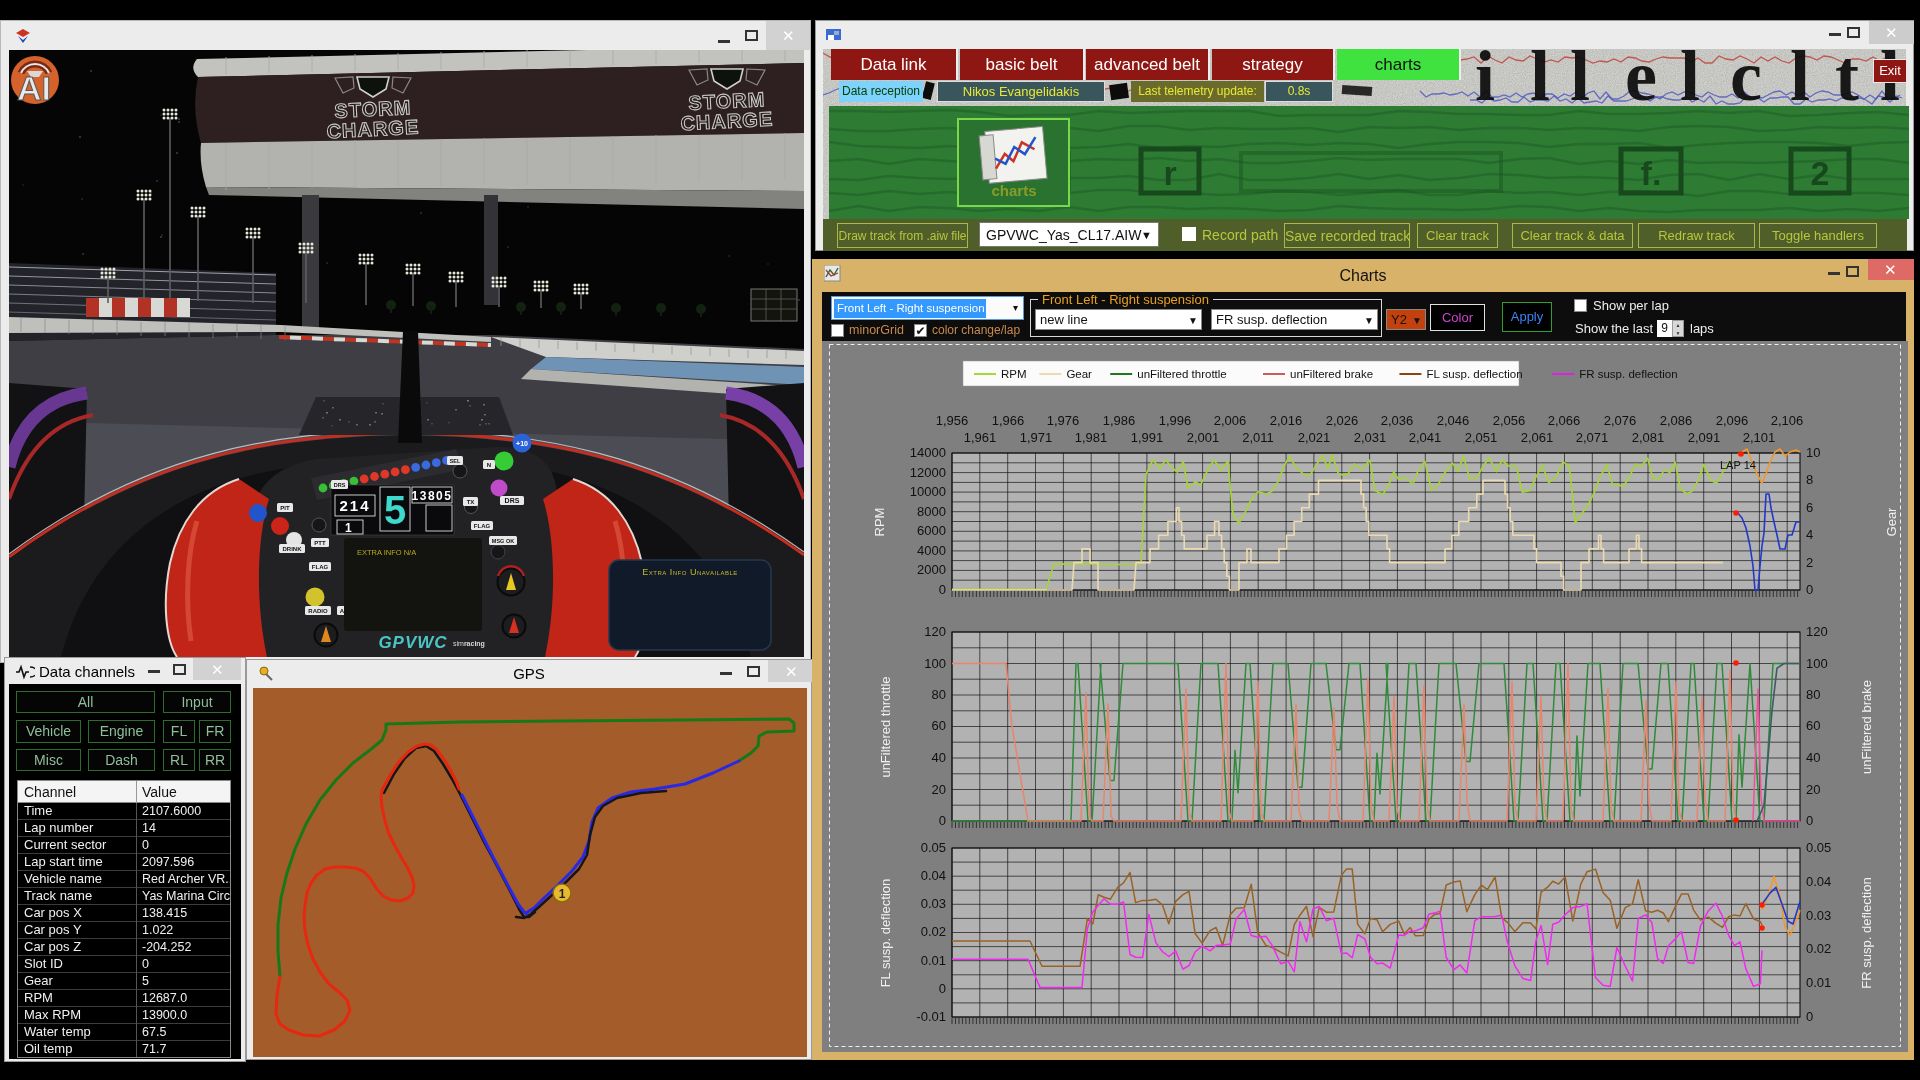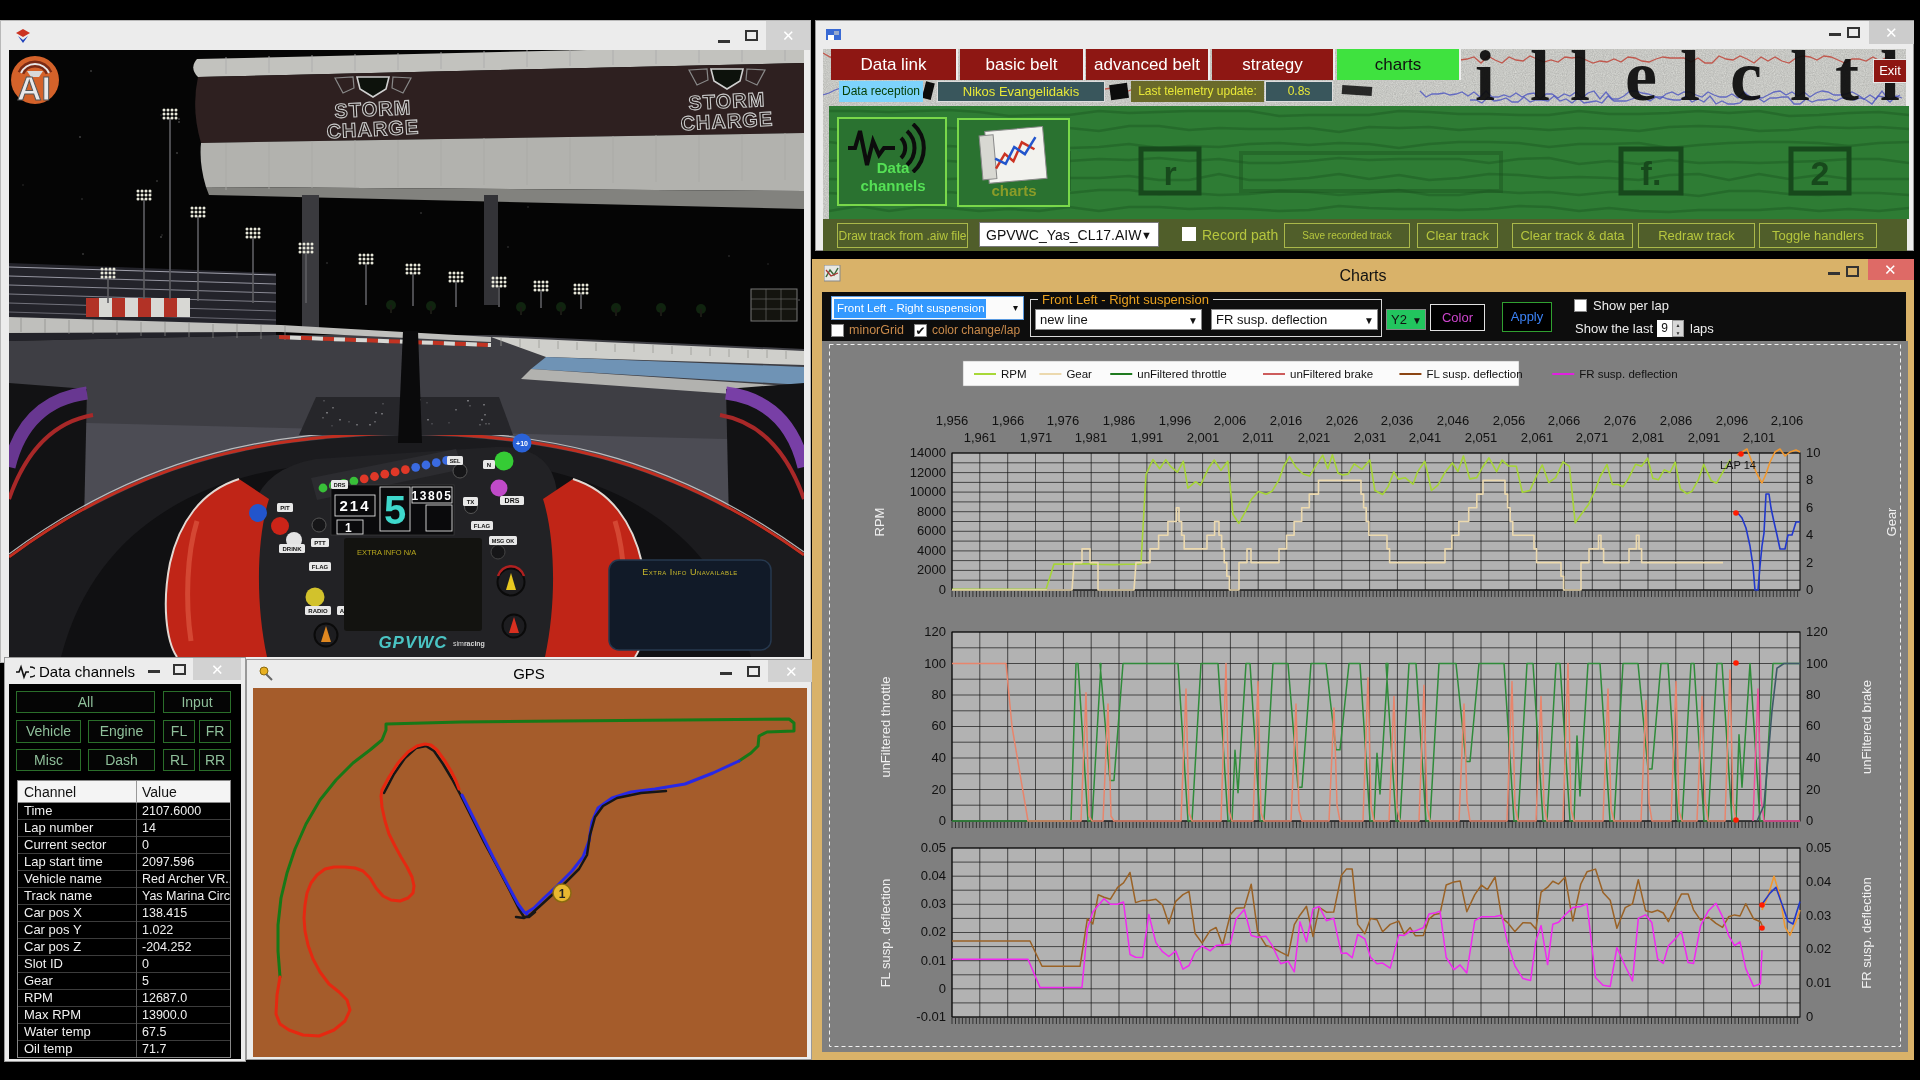--- a/index.html
+++ b/index.html
@@ -530,46 +530,37 @@
         <rect x="1140" y="148" width="58" height="44" fill="none" stroke="#17491c" stroke-width="5"></rect>
         <text x="1169.0" y="184" font-size="34" font-weight="bold" fill="#17491c" text-anchor="middle">r</text>
         <rect x="1620" y="148" width="60" height="44" fill="none" stroke="#17491c" stroke-width="5"></rect>
         <text x="1650.0" y="184" font-size="34" font-weight="bold" fill="#17491c" text-anchor="middle">f.</text>
         <rect x="1790" y="148" width="58" height="44" fill="none" stroke="#17491c" stroke-width="5"></rect>
         <text x="1819.0" y="184" font-size="34" font-weight="bold" fill="#17491c" text-anchor="middle">2</text>
         <rect x="1040" y="150" width="30" height="40" fill="#1a5220" opacity="0.5"></rect>
         <rect x="1240" y="152" width="260" height="38" fill="none" stroke="#1a5220" stroke-width="4" opacity="0.45"></rect>
       </svg>
 </div>
-<div class="abs" style="left:21px;top:96px;width:110px;height:89px;border:2px solid #79d84a;background:#2a7230;">
-<svg class="abs" style="left:4px;top:4px" width="100" height="50">
-<polyline points="5,25 12,25 17,8 24,42 30,18 36,32 41,25 52,25" fill="none" stroke="#0c0c0c" stroke-width="4"></polyline>
-<path d="M 58,15 A 14,14 0 0 1 58,35" fill="none" stroke="#0c0c0c" stroke-width="4"></path>
-<path d="M 64,8 A 23,23 0 0 1 64,42" fill="none" stroke="#0c0c0c" stroke-width="4"></path>
-<path d="M 70,1 A 32,32 0 0 1 70,49" fill="none" stroke="#0c0c0c" stroke-width="4"></path>
-</svg>
-<div class="abs" style="left:0;top:40px;width:108px;text-align:center;color:#55e055;font-size:15px;font-weight:bold;line-height:1.2;">Data<br>channels</div>
-</div>
 <div class="abs" style="left:141px;top:97px;width:113px;height:89px;border:2px solid #79d84a;background:#2a7230;">
 <svg class="abs" style="left:16px;top:3px" width="80" height="66">
 <g transform="rotate(-5 40 33)">
 <rect x="12" y="6" width="58" height="52" fill="#f2f2ee" stroke="#888" stroke-width="1"></rect>
 <rect x="6" y="10" width="14" height="44" fill="#d8d8d2" stroke="#888" stroke-width="1"></rect>
 <polyline points="20,44 30,30 38,38 48,20 60,28" fill="none" stroke="#cc3322" stroke-width="2.5"></polyline>
 <polyline points="20,34 30,40 40,24 50,32 62,16" fill="none" stroke="#2255cc" stroke-width="2.5"></polyline>
 </g>
       </svg>
 <div class="abs" style="left:0;top:62px;width:110px;text-align:center;color:#8a9c28;font-size:15px;font-weight:bold;">charts</div>
 </div>
 <div class="abs" style="left:7px;top:198px;width:1084px;height:32px;background:#505e2a;"></div>
 <div class="abs" style="left:21px;top:202px;width:131px;height:25px;border:1px solid #aab84a;color:#b6c63e;font-size:12px;text-align:center;line-height:24px;">Draw track from .aiw file</div>
 <div class="abs" style="left:163px;top:201px;width:180px;height:25px;background:#fff;border:1px solid #777;color:#111;font-size:14px;line-height:24px;padding-left:6px;">GPVWC_Yas_CL17.AIW<span style="position:absolute;right:6px;font-size:11px;">▼</span></div>
 <div class="abs" style="left:366px;top:206px;width:14px;height:14px;background:#fff;"></div>
 <div class="abs" style="left:386px;top:206px;color:#b6c63e;font-size:14px;">Record path</div>
-<div class="abs" style="left:468px;top:202px;width:126px;height:25px;border:1px solid #aab84a;color:#b6c63e;font-size:10px;text-align:center;line-height:24px;">Save recorded track</div>
+<div class="abs" style="left:468px;top:202px;width:126px;height:25px;border:1px solid #aab84a;color:#b6c63e;font-size:14px;text-align:center;line-height:24px;">Save recorded track</div>
 <div class="abs" style="left:601px;top:202px;width:81px;height:25px;border:1px solid #aab84a;color:#b6c63e;font-size:13px;text-align:center;line-height:24px;">Clear track</div>
 <div class="abs" style="left:696px;top:202px;width:121px;height:25px;border:1px solid #aab84a;color:#b6c63e;font-size:13px;text-align:center;line-height:24px;">Clear track &amp; data</div>
 <div class="abs" style="left:822px;top:202px;width:117px;height:25px;border:1px solid #aab84a;color:#b6c63e;font-size:13px;text-align:center;line-height:24px;">Redraw track</div>
 <div class="abs" style="left:943px;top:202px;width:118px;height:25px;border:1px solid #aab84a;color:#b6c63e;font-size:13px;text-align:center;line-height:24px;">Toggle handlers</div>
 </div>
 <div class="win" style="left:812px;top:259px;width:1102px;height:801px;background:#d9b269;">
 <div class="tbt" style="top:8px;font-size:16px;color:#111;">Charts</div>
 <svg class="abs" style="left:12px;top:6px" width="17" height="17">
       <rect x="0" y="0" width="16" height="16" fill="#e8e8e4" stroke="#888"></rect>
       <polyline points="2,12 6,5 10,10 14,3" fill="none" stroke="#3a6a3a" stroke-width="1.5"></polyline>
@@ -585,21 +576,21 @@
         <span style="position:absolute;right:5px;top:5px;font-size:10px;color:#111;">▾</span>
       </div>
 <div class="abs" style="left:9px;top:32px;width:13px;height:13px;background:#fff;border:1px solid #888;"></div>
 <div class="abs" style="left:27px;top:31px;color:#c98a4b;font-size:12.5px;">minorGrid</div>
 <div class="abs" style="left:92px;top:32px;width:13px;height:13px;background:#fff;border:1px solid #888;color:#111;font-size:12px;line-height:13px;text-align:center;">✔</div>
 <div class="abs" style="left:110px;top:31px;color:#c98a4b;font-size:12px;">color change/lap</div>
 <div class="abs" style="left:208px;top:7px;width:352px;height:38px;border:1px solid #d8d8d8;"></div>
 <div class="abs" style="left:216px;top:0px;background:#0d0d0d;color:#e8a020;font-size:13px;padding:0 4px;">Front Left - Right suspension</div>
 <div class="abs" style="left:213px;top:17px;width:167px;height:21px;background:#fff;border:1px solid #888;color:#111;font-size:13px;line-height:20px;padding-left:4px;">new line<span style="position:absolute;right:3px;top:1px;font-size:10px;">▼</span></div>
 <div class="abs" style="left:389px;top:17px;width:167px;height:21px;background:#fff;border:1px solid #888;color:#111;font-size:13px;line-height:20px;padding-left:4px;">FR susp. deflection<span style="position:absolute;right:3px;top:1px;font-size:10px;">▼</span></div>
-<div class="abs" style="left:564px;top:17px;width:40px;height:21px;background:#22c55e;border:1px solid #888;color:#111;font-size:13px;line-height:20px;padding-left:4px;">Y2<span style="position:absolute;right:3px;top:1px;font-size:10px;">▼</span></div>
+<div class="abs" style="left:564px;top:17px;width:40px;height:21px;background:#c2410c;border:1px solid #888;color:#111;font-size:13px;line-height:20px;padding-left:4px;">Y2<span style="position:absolute;right:3px;top:1px;font-size:10px;">▼</span></div>
 <div class="abs" style="left:608px;top:12px;width:55px;height:27px;background:#000;border:1px solid #e0e0e0;color:#cc44cc;font-size:13px;text-align:center;line-height:26px;">Color</div>
 <div class="abs" style="left:680px;top:10px;width:50px;height:30px;background:#000;border:1px solid #30a030;color:#3b82f6;font-size:13px;text-align:center;line-height:28px;">Apply</div>
 <div class="abs" style="left:752px;top:7px;width:13px;height:13px;background:#fff;border:1px solid #888;"></div>
 <div class="abs" style="left:771px;top:6px;color:#eee;font-size:13px;">Show per lap</div>
 <div class="abs" style="left:753px;top:29px;color:#eee;font-size:13px;">Show the last</div>
 <div class="abs" style="left:835px;top:28px;width:15px;height:17px;background:#fff;color:#111;font-size:12px;text-align:center;line-height:17px;">9</div>
 <div class="abs" style="left:850px;top:28px;width:12px;height:17px;background:#d8d8d8;border:1px solid #999;font-size:5px;text-align:center;color:#333;line-height:8px;">▲<br>▼</div>
 <div class="abs" style="left:868px;top:29px;color:#eee;font-size:13px;">laps</div>
 </div>
 <div class="abs" style="left:10px;top:82px;width:1086px;height:711px;">

